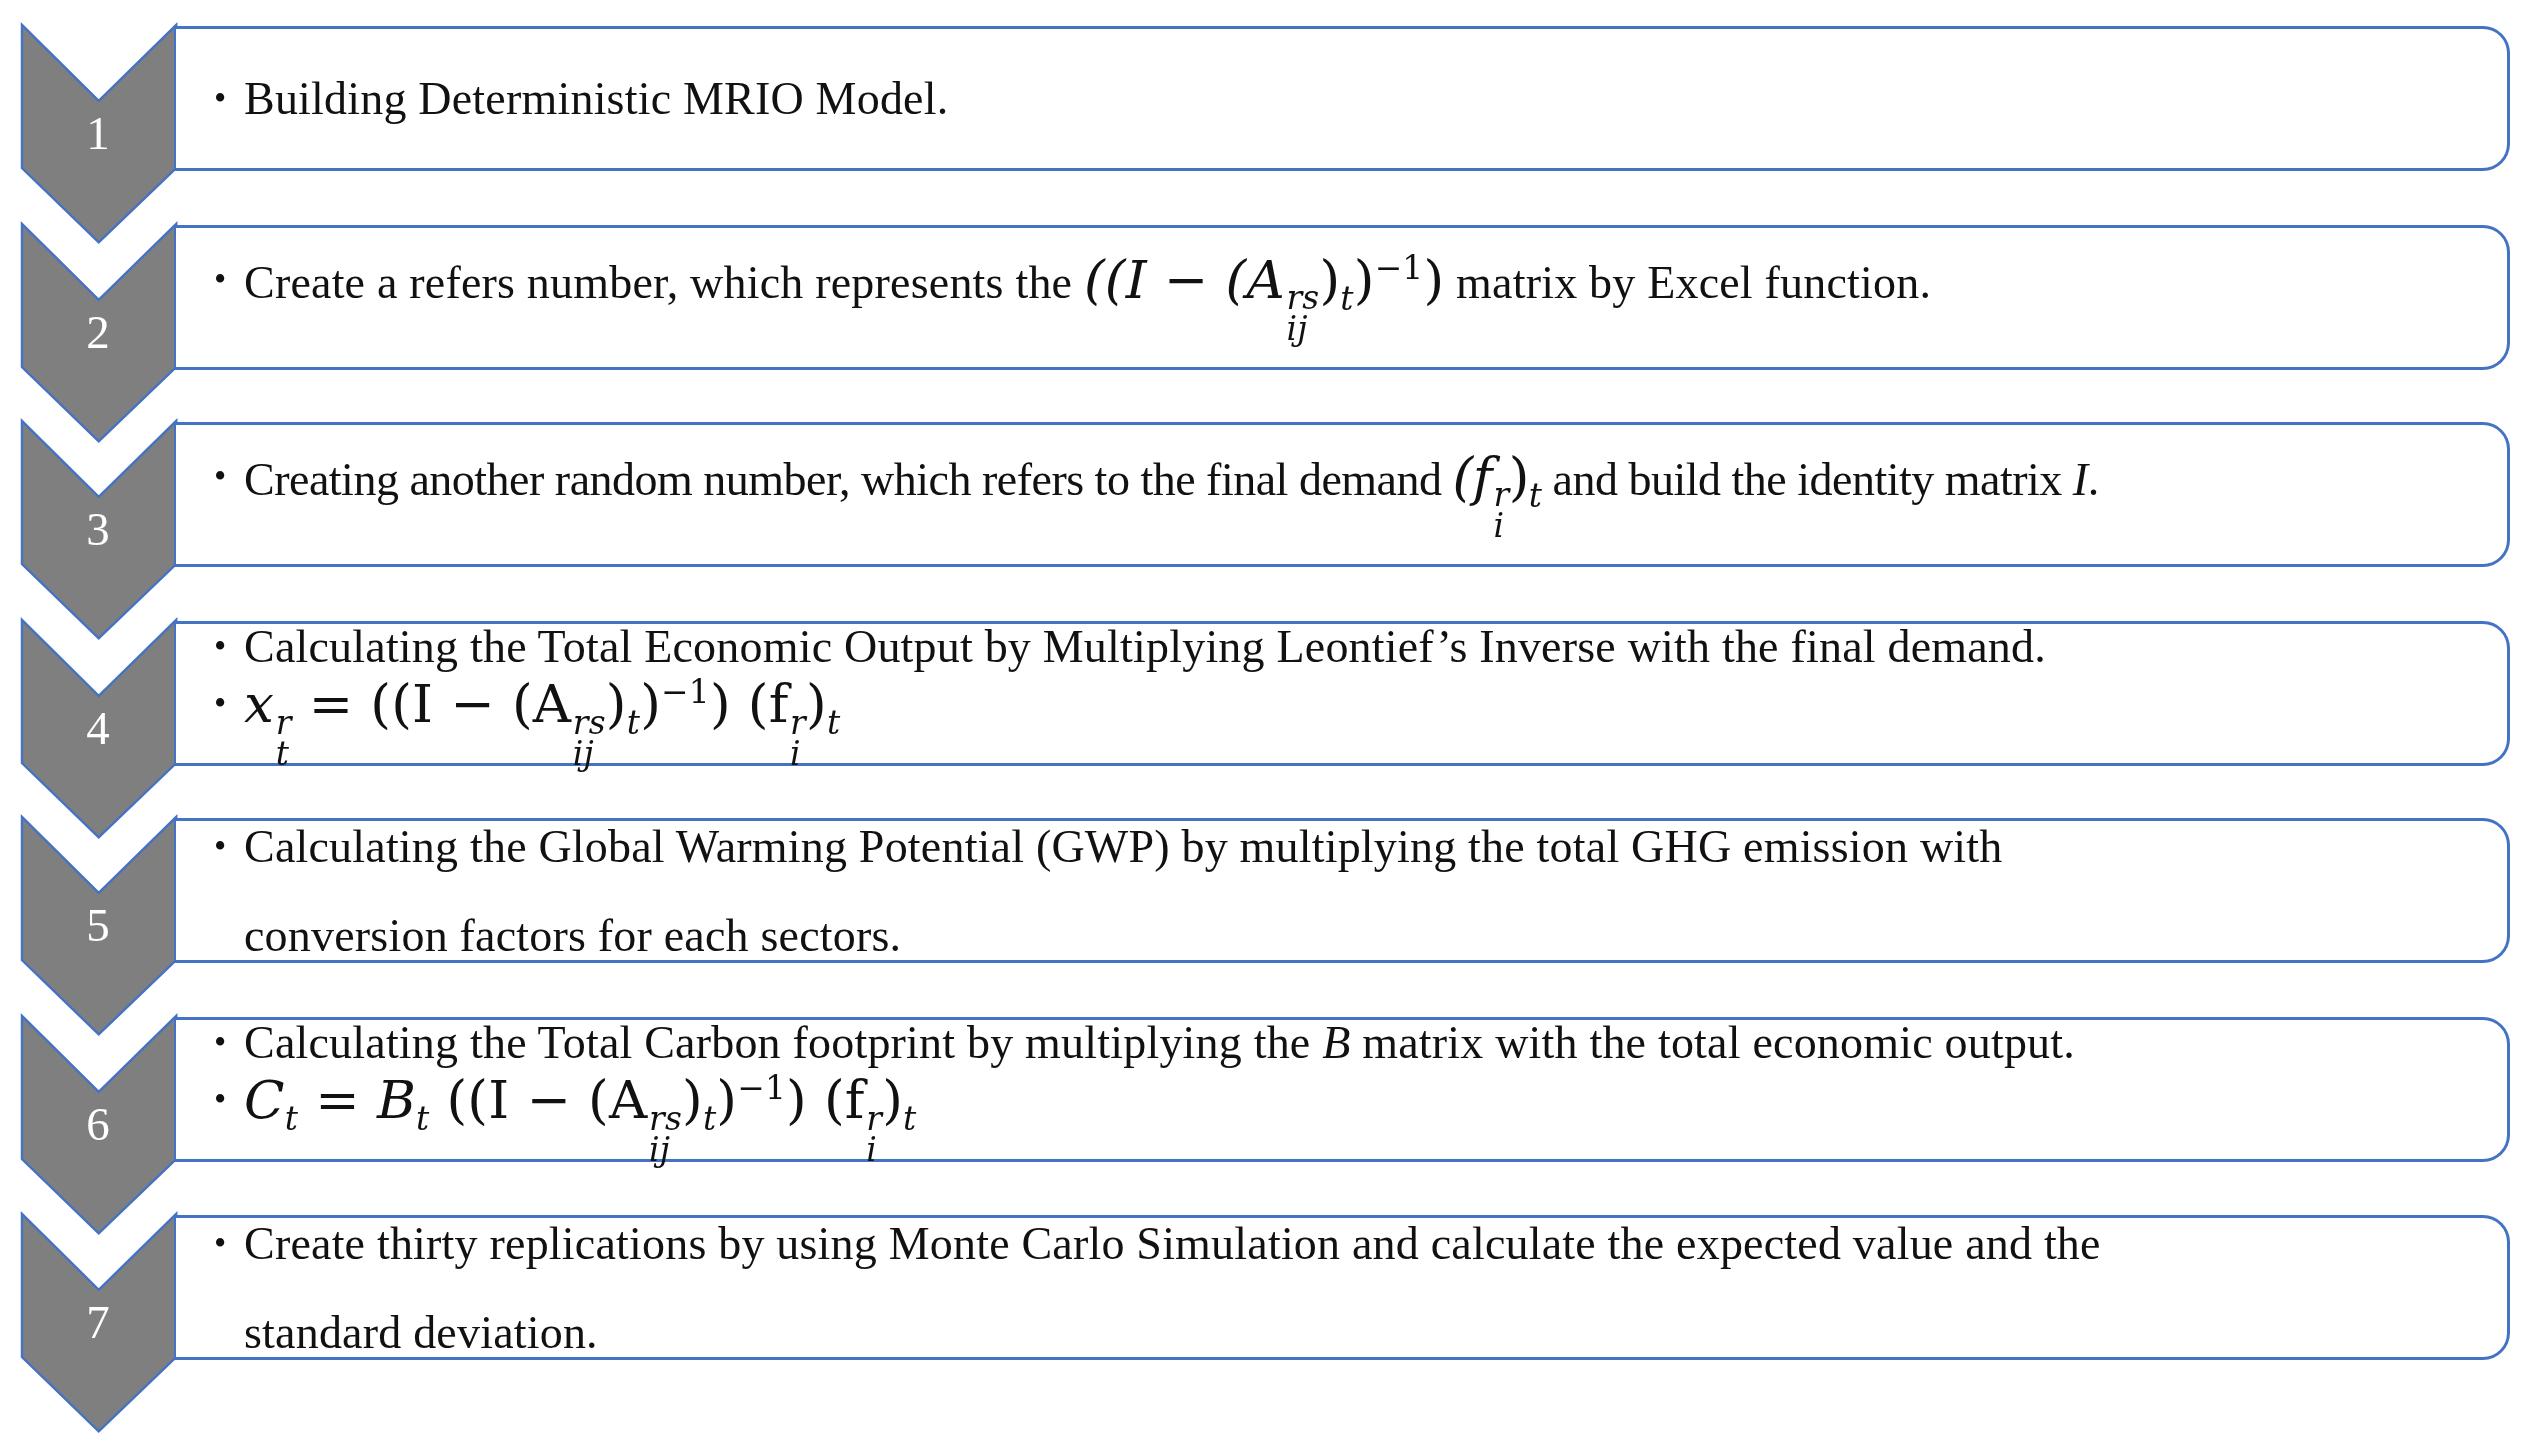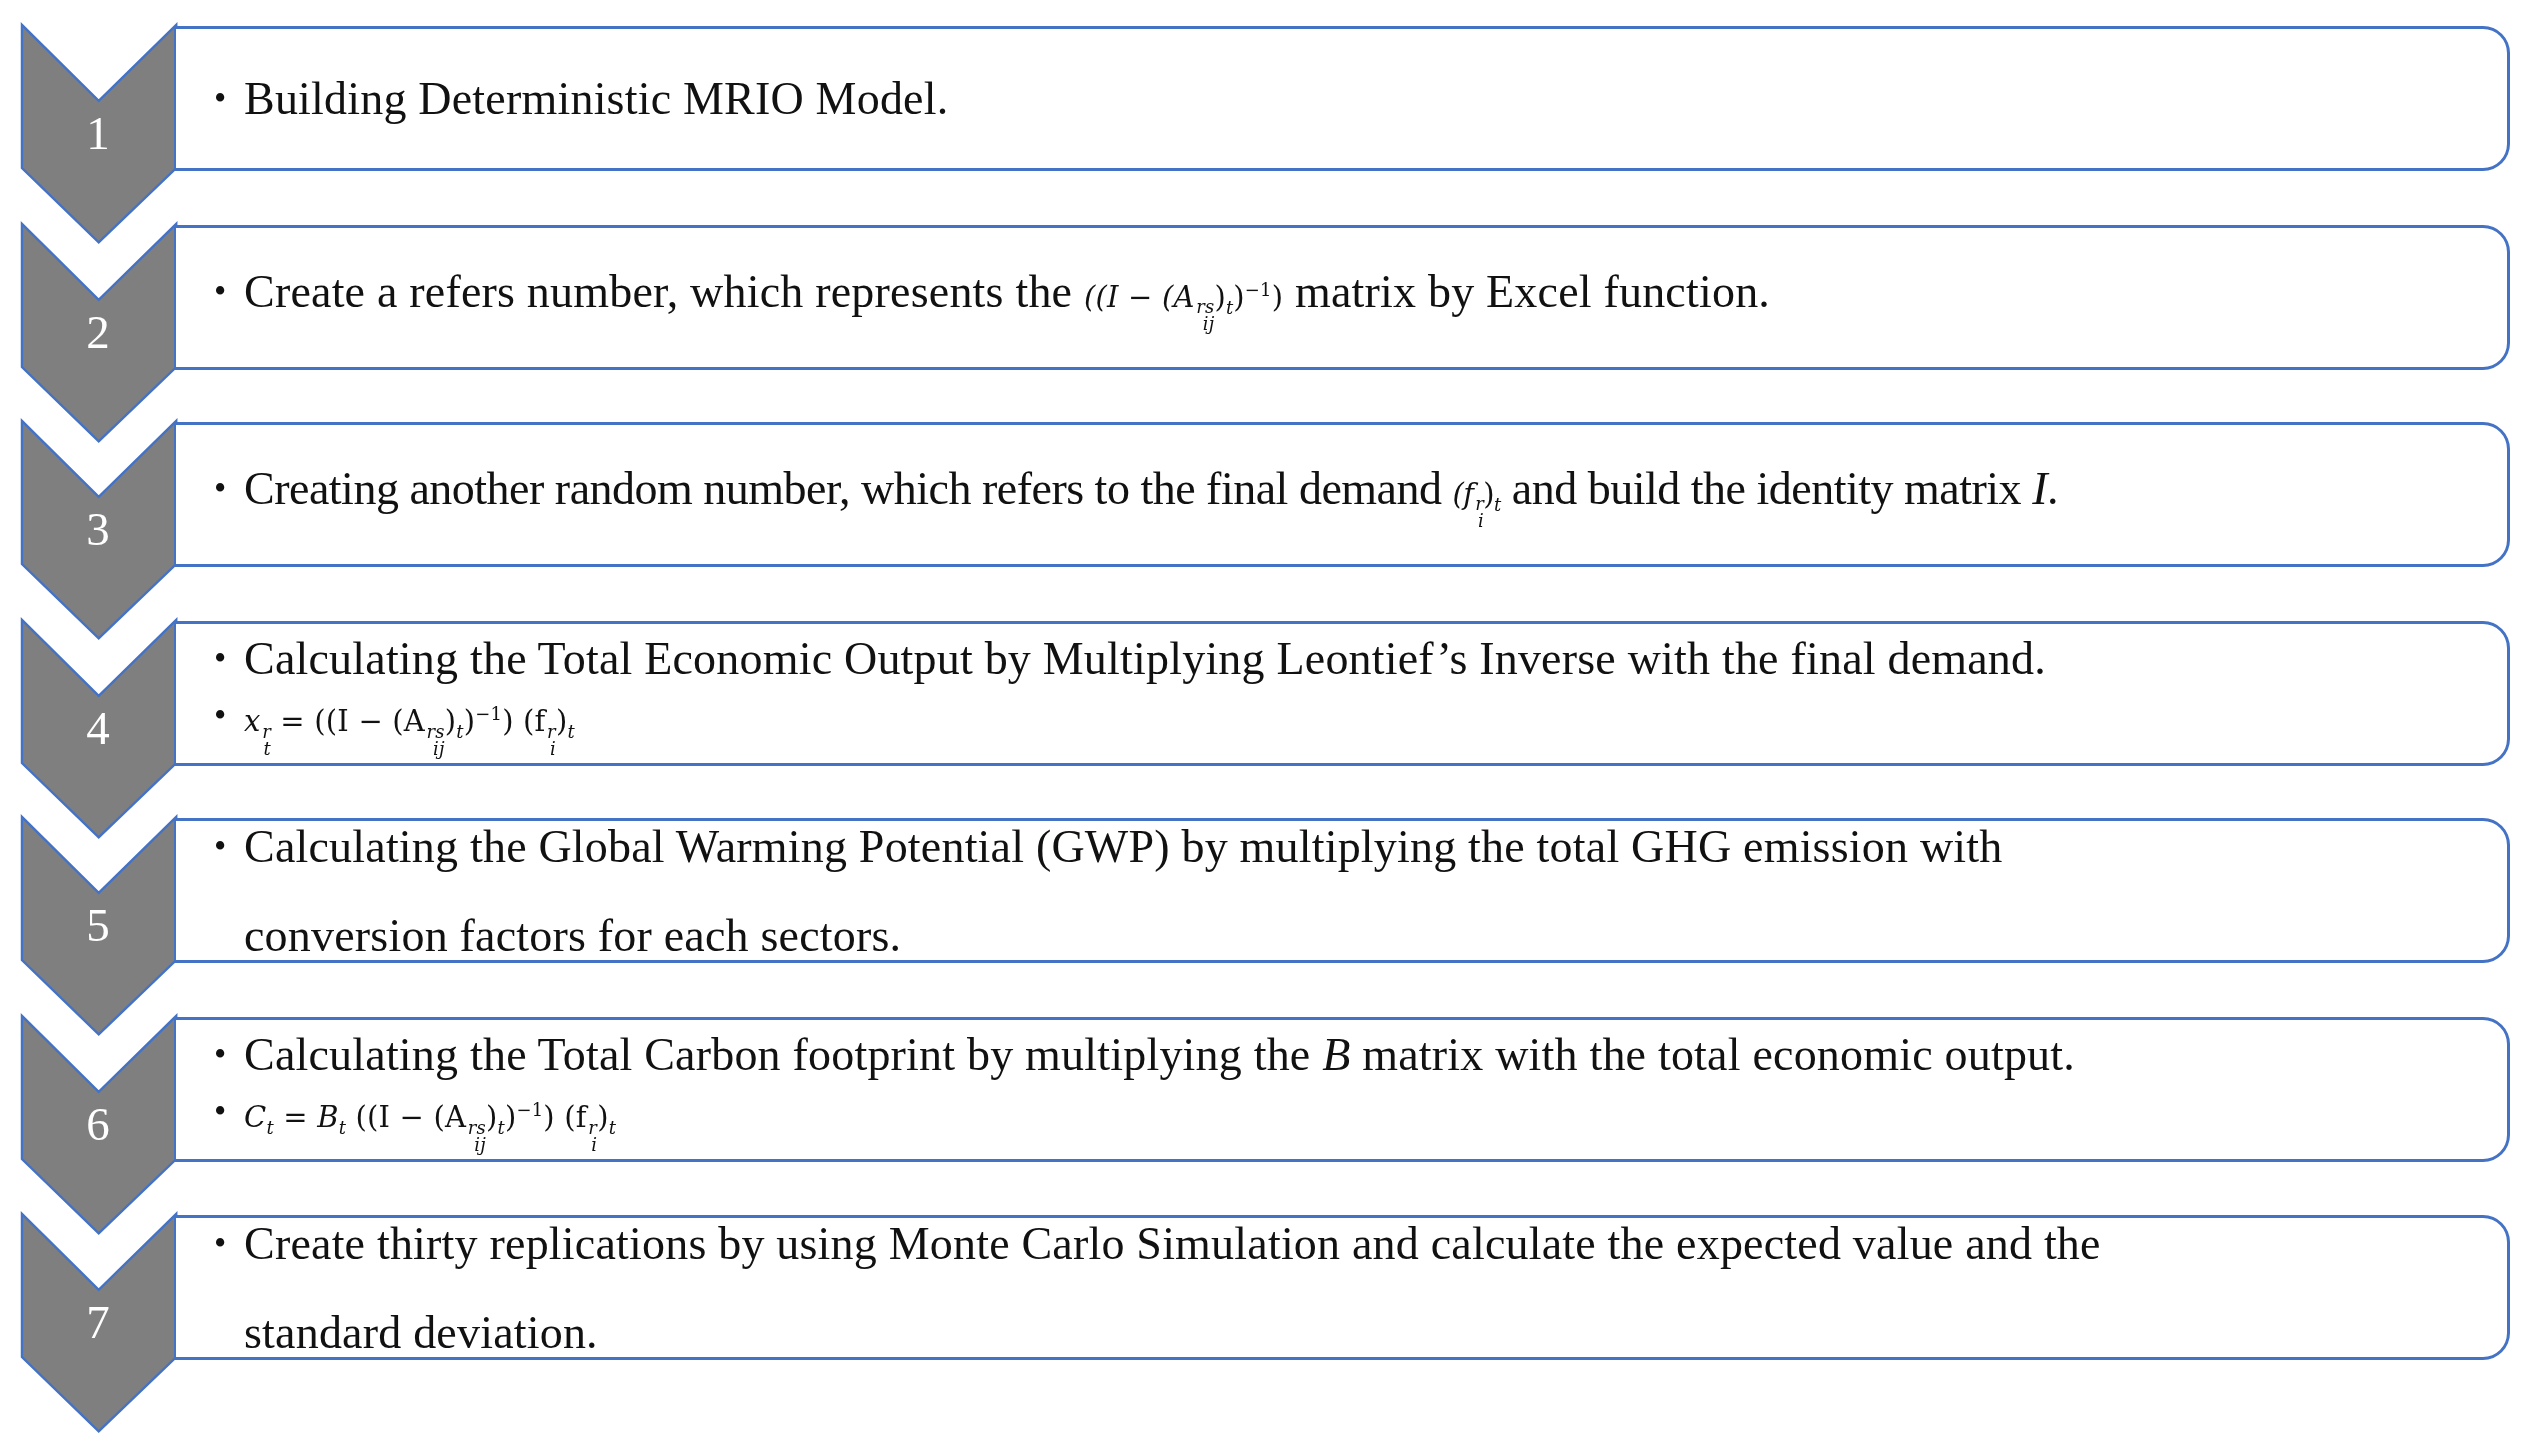--- a/index.html
+++ b/index.html
@@ -12,25 +12,25 @@
               text-align: center; color: #ffffff; font-size: 47px; line-height: 57px; }
   .box { position: absolute; left: 174px; top: 0; width: 2331px; height: 139px;
          border: 3.2px solid #4472c4; border-left-width: 2.4px; border-radius: 0 27px 27px 0;
          background: #ffffff; box-sizing: content-box; }
   .lines { position: absolute; left: 38px; right: 8px; top: 0; bottom: 0;
            display: flex; flex-direction: column; justify-content: center; }
   .line { position: relative; padding-left: 30px; font-size: 46px; line-height: 57px;
           white-space: nowrap; letter-spacing: 0.2px; }
   .line.cont { padding-left: 30px; margin-top: 32px; }
   .bullet { position: absolute; left: 0; top: 0; font-size: 35px; line-height: 57px; }
-  .math { font-family: "DejaVu Serif", serif; font-size: 29px; }
+  .math { font-family: "DejaVu Serif", serif; font-size: 53px; }
   .it { font-style: italic; }
   sub, sup { font-size: 0.62em; line-height: 0; }
   .supsub { display: inline-flex; flex-direction: column; vertical-align: -0.35em;
-            font-size: 0.62em; line-height: 0.95em; margin-left: 1.6px; font-style: italic; align-items: flex-end; }
+            font-size: 0.62em; line-height: 0.95em; margin-left: 1.6px; font-style: italic; }
 </style>
 </head>
 <body>
 
 <div class="step" style="top:26px;">
   <div class="chevron">
     <svg width="157" height="220" viewBox="0 0 198 278">
         <polygon points="1,1 98,97 196,1 196,182 98,276 1,182" fill="#7f7f7f" stroke="#4472c4" stroke-width="3"></polygon>
       </svg>
   </div>

